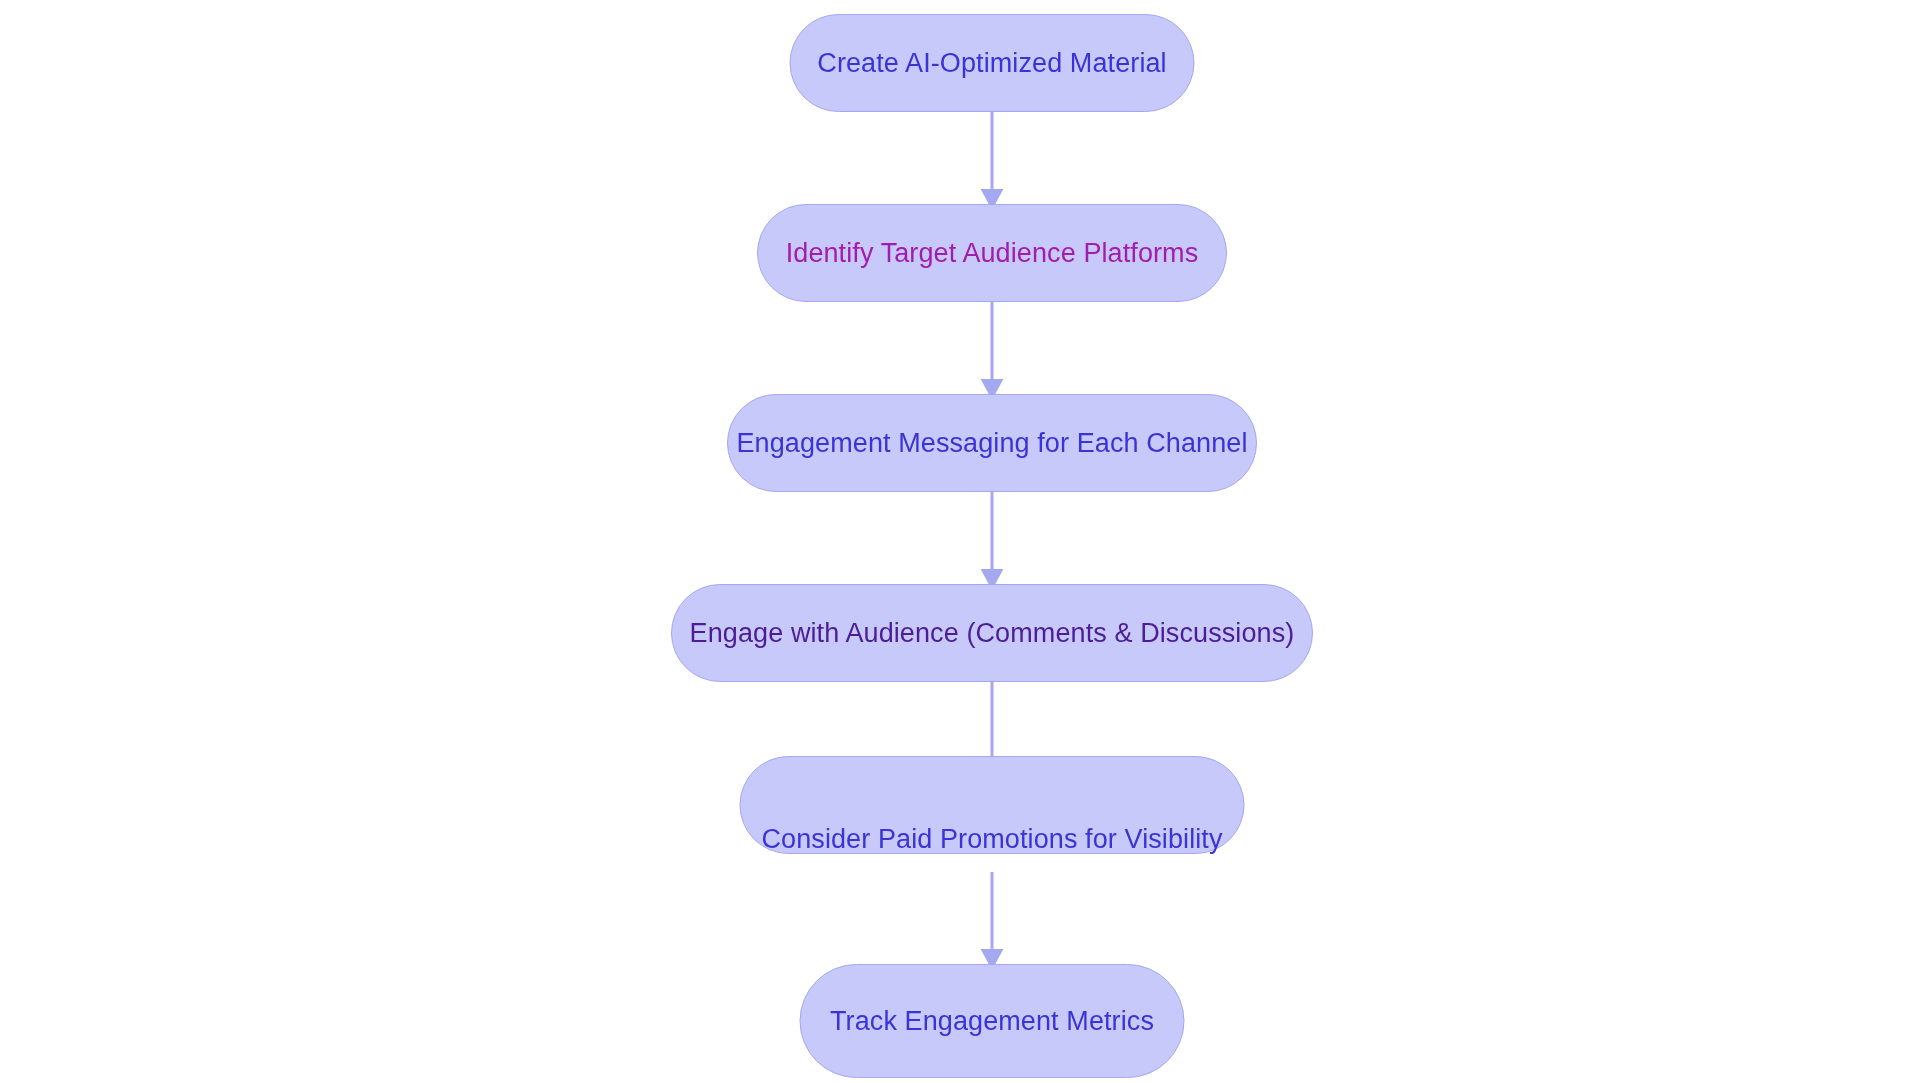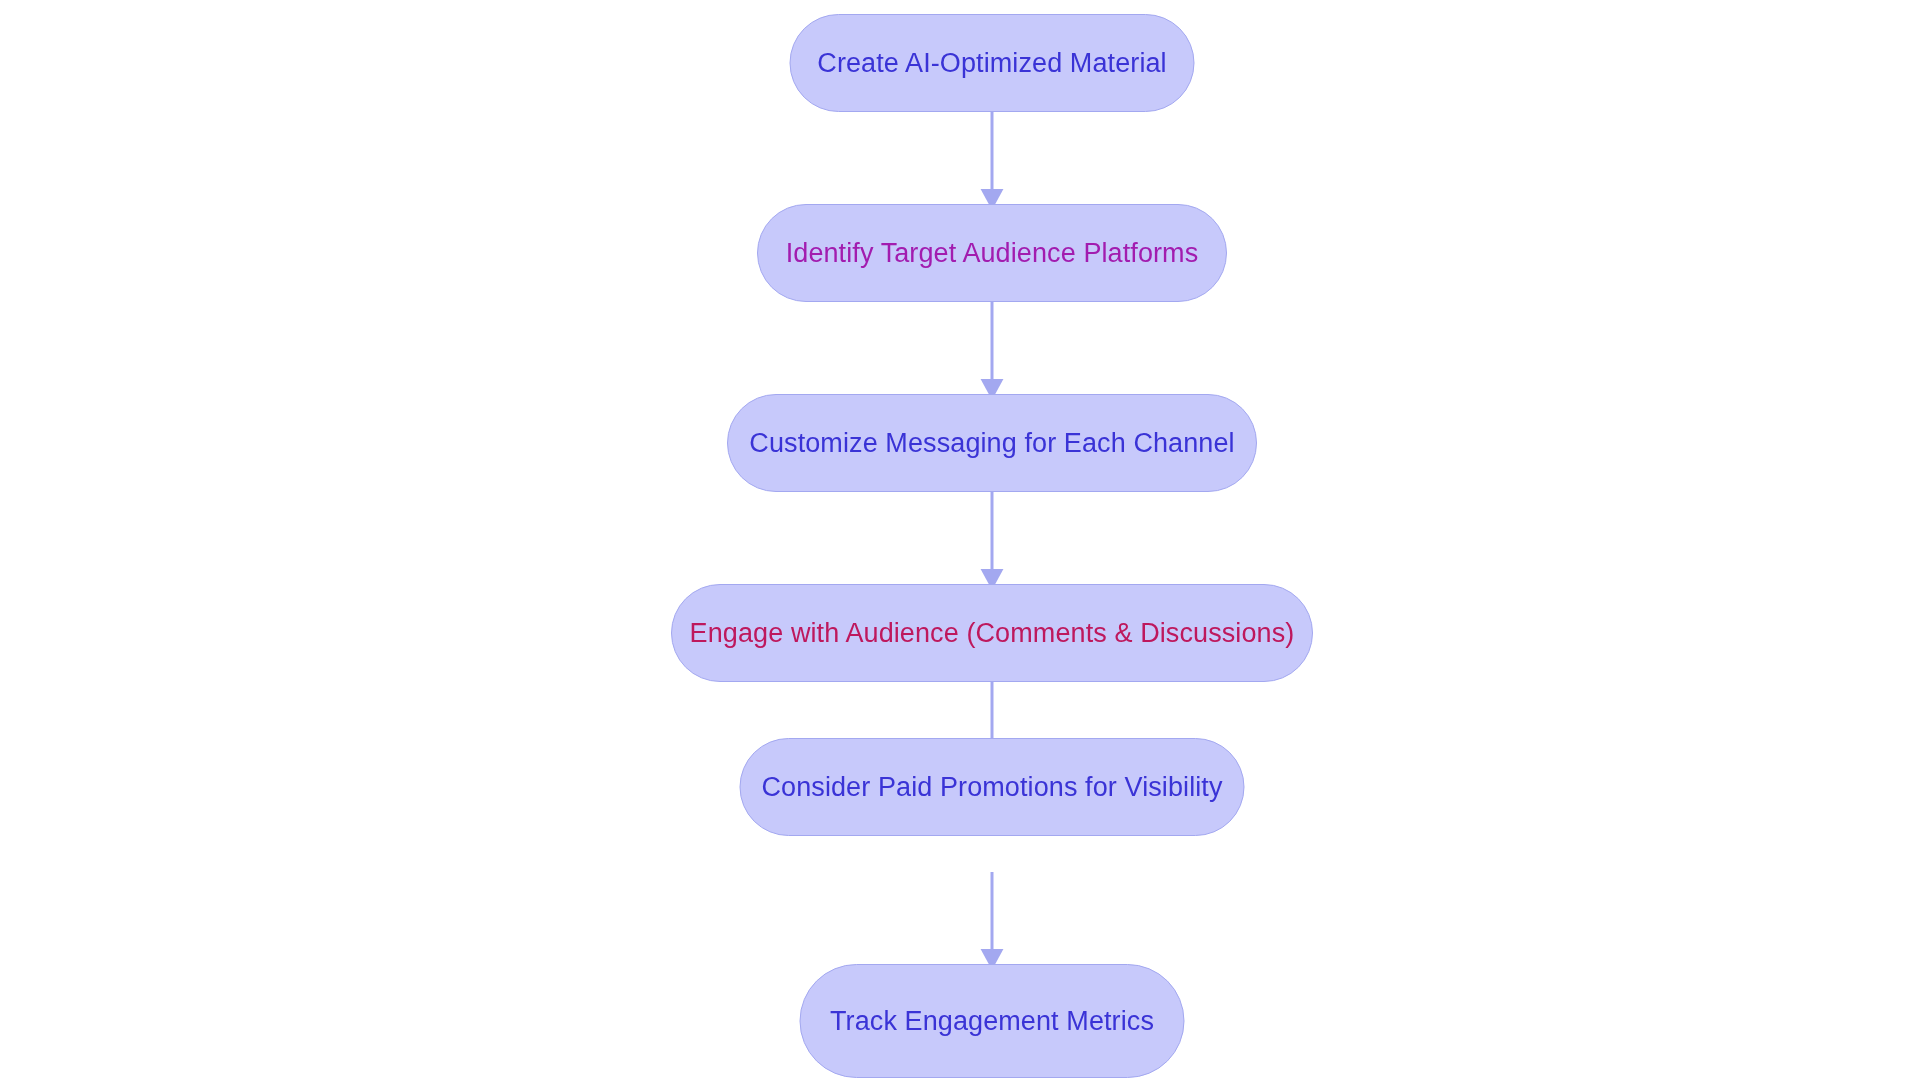--- a/index.html
+++ b/index.html
@@ -74,28 +74,28 @@
 
   <div class="flow-node" style="left: 960px; top: 14px; width: 405px; height: 98px; background: rgb(199, 201, 251); border-color: rgb(163, 168, 240);">
     <span class="flow-node-label" style="color: rgb(58, 51, 214);">Create AI-Optimized Material</span>
   </div>
 
   <div class="flow-node" style="left: 960px; top: 204px; width: 470px; height: 98px; background: rgb(199, 201, 251); border-color: rgb(163, 168, 240);">
     <span class="flow-node-label" style="color: #a21caf;">Identify Target Audience Platforms</span>
   </div>
 
   <div class="flow-node" style="left: 960px; top: 394px; width: 530px; height: 98px; background: rgb(199, 201, 251); border-color: rgb(163, 168, 240);">
-    <span class="flow-node-label" style="color: rgb(58, 51, 214);">Customize Messaging for Each Channel</span>
+    <span class="flow-node-label" style="color: rgb(58, 51, 214);">Engagement Messaging for Each Channel</span>
   </div>
 
   <div class="flow-node" style="left: 960px; top: 584px; width: 642px; height: 98px; background: rgb(199, 201, 251); border-color: rgb(163, 168, 240);">
-    <span class="flow-node-label" style="color: #be185d;">Engage with Audience (Comments &amp; Discussions)</span>
+    <span class="flow-node-label" style="color: #4c1d95;">Engage with Audience (Comments &amp; Discussions)</span>
   </div>
 
-  <div class="flow-node" style="left: 960px; top: 738px; width: 505px; height: 98px; background: rgb(199, 201, 251); border-color: rgb(163, 168, 240);">
+  <div class="flow-node" style="left: 960px; top: 756px; width: 505px; height: 98px; background: rgb(199, 201, 251); border-color: rgb(163, 168, 240); align-items: flex-end;">
     <span class="flow-node-label" style="color: rgb(58, 51, 214);">Consider Paid Promotions for Visibility</span>
   </div>
 
   <div class="flow-node" style="left: 960px; top: 964px; width: 385px; height: 114px; background: rgb(199, 201, 251); border-color: rgb(163, 168, 240);">
     <span class="flow-node-label" style="color: rgb(58, 51, 214);">Track Engagement Metrics</span>
   </div>
 
 </div>
 
 </body></html>

